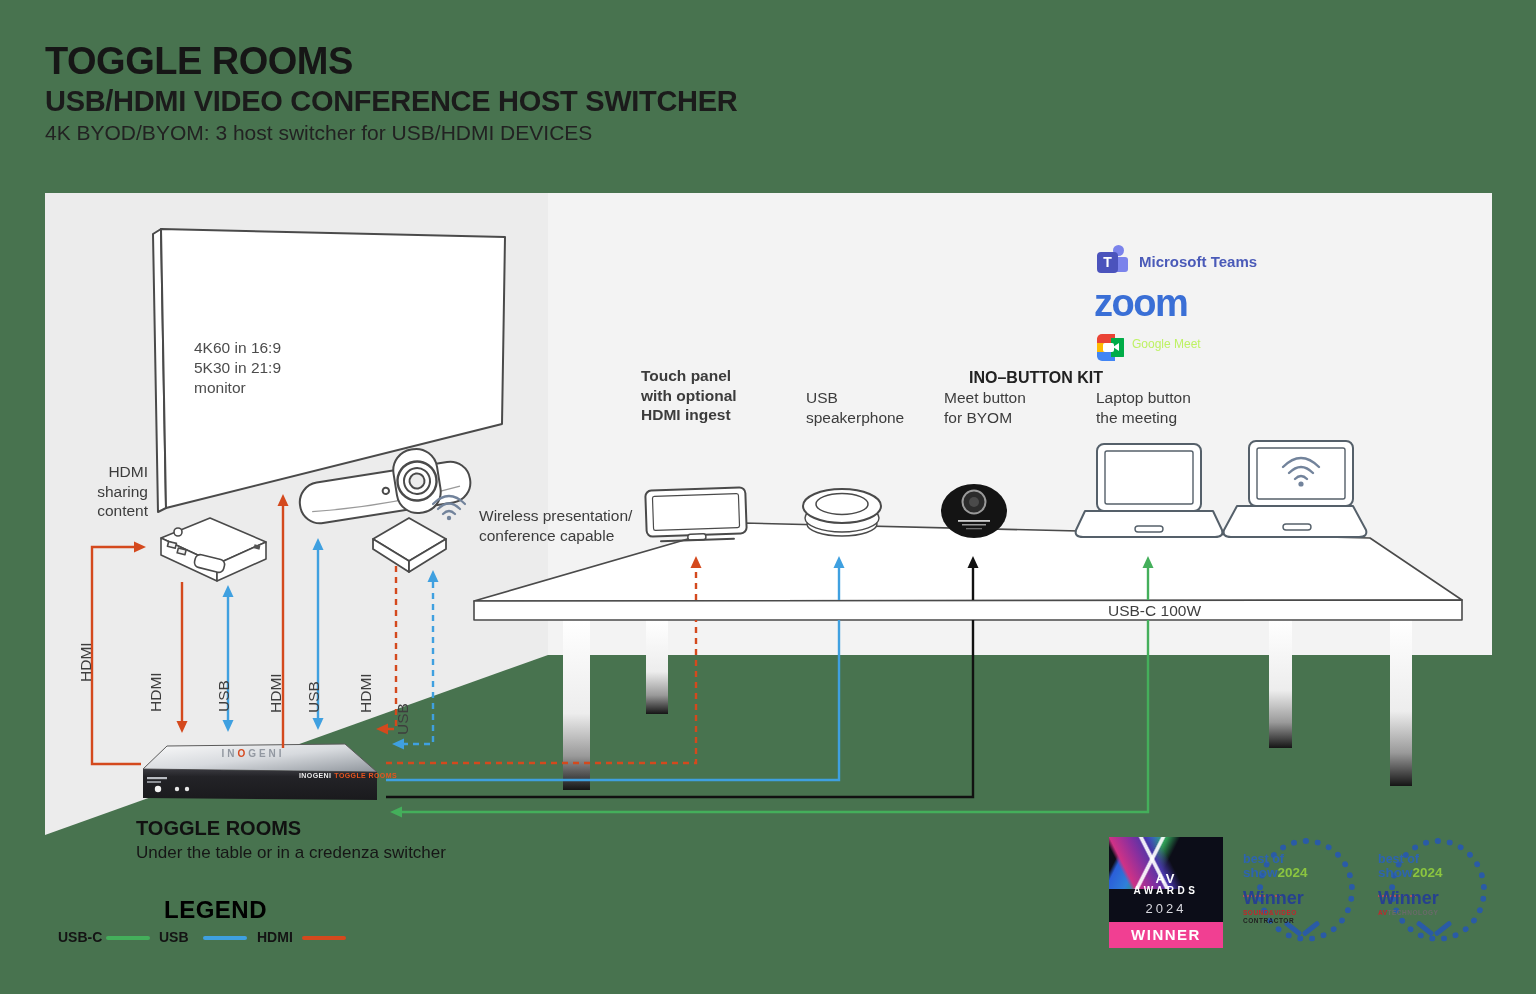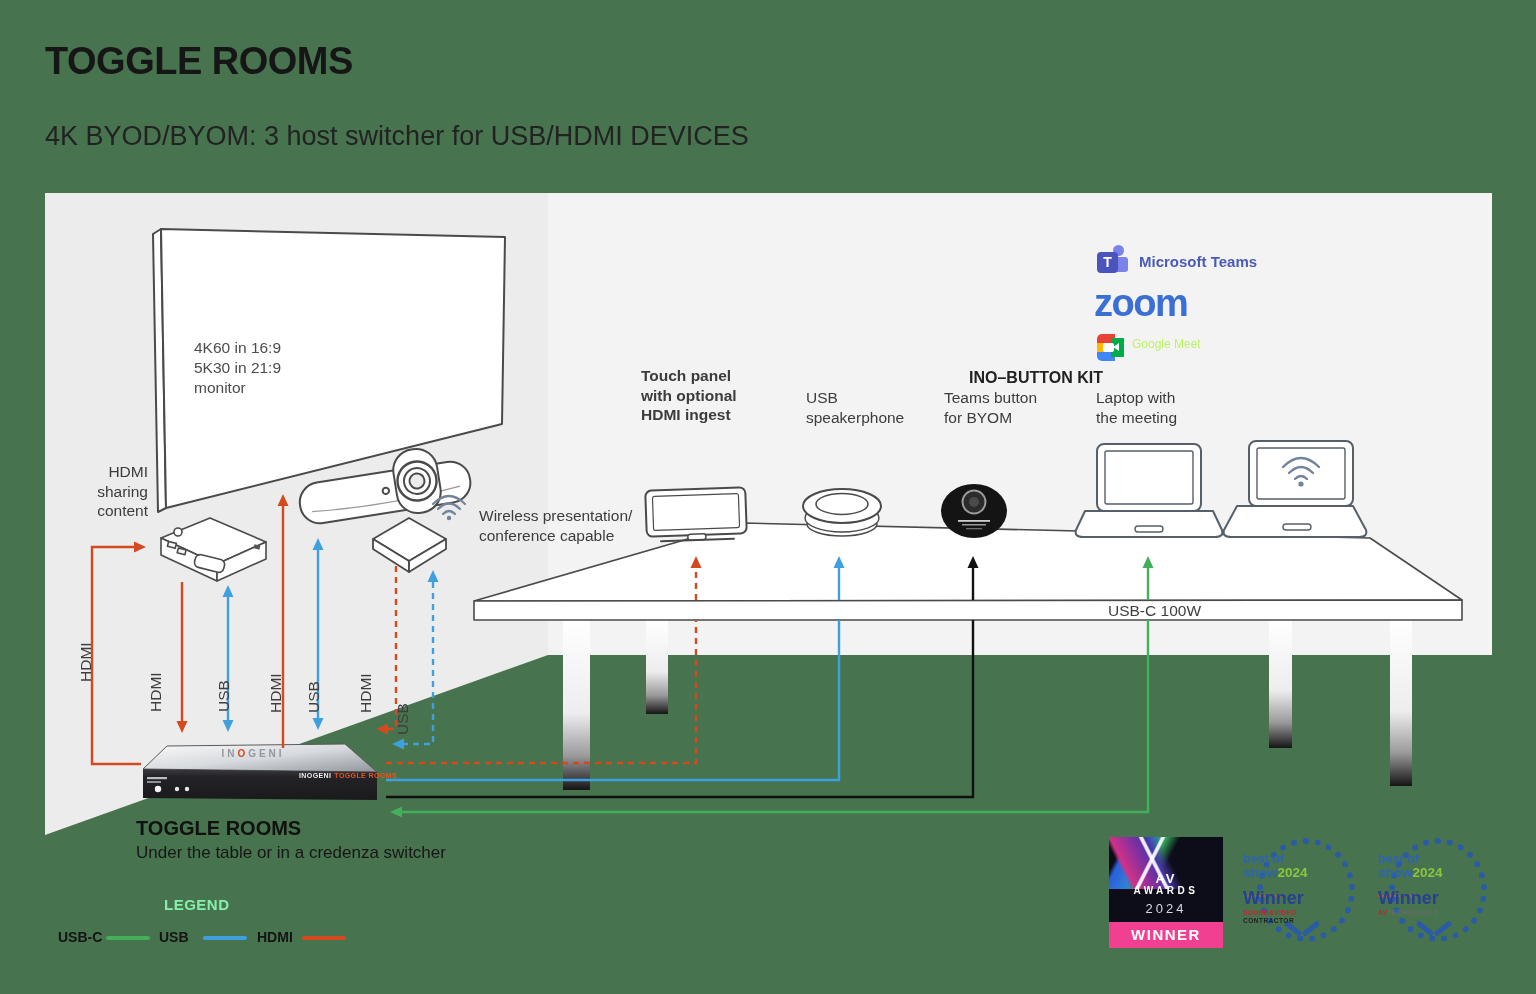--- a/index.html
+++ b/index.html
@@ -3,37 +3,37 @@
 <meta charset="utf-8">
 <style>
   html,body{margin:0;padding:0;background:#2f4a35;}
   #stage{position:relative;width:1536px;height:994px;background:#48734F;overflow:hidden;
          font-family:"Liberation Sans",sans-serif;color:#1d1d1d;}
   .svgwrap{position:absolute;left:0;top:0;width:1536px;height:994px;z-index:1;}
   .txt{position:absolute;z-index:2;white-space:nowrap;}
   
   .t1{left:45px;top:40px;font-size:38px;font-weight:800;letter-spacing:-.5px;color:#161616;}
   .t2{left:45px;top:85px;font-size:29px;font-weight:700;letter-spacing:-.3px;color:#1b1b1b;}
-  .t3{left:45px;top:121px;font-size:27px;font-weight:400;color:#222;}
+  .t3{left:45px;top:121px;font-size:21px;font-weight:400;color:#222;}
   
   .lbl{font-size:15.5px;line-height:19.5px;color:#3c3c3c;z-index:2;position:absolute;}
   .lbl.bold{font-weight:700;color:#222;}
   .mon{left:194px;top:338px;font-size:15.5px;line-height:20px;color:#4c4c4c;}
   .share{left:50px;top:462px;width:98px;text-align:right;}
   .vlabel{position:absolute;z-index:2;font-size:15.5px;color:#3e3e3e;white-space:nowrap;
           height:20px;line-height:20px;transform-origin:0 100%;transform:rotate(-90deg);}
   
   .inogeni-top{left:207px;top:748px;width:92px;text-align:center;font-size:10px;font-weight:800;
                letter-spacing:3px;color:#9298a1;z-index:2;}
   .inogeni-top .o{color:#d6491f;}
   .front-brand{left:299px;top:772px;font-size:7px;font-weight:700;letter-spacing:.4px;z-index:2;}
   .front-brand .w{color:#ececec;} .front-brand .r{color:#e8541e;margin-left:3px;}
   .cap1{left:136px;top:817px;font-size:20px;font-weight:800;color:#111;}
   .cap2{left:136px;top:843px;font-size:17px;color:#161616;}
-  .legendh{left:164px;top:896px;font-size:15px;font-weight:800;letter-spacing:.5px;color:#86efac;}
+  .legendh{left:164px;top:896px;font-size:24px;font-weight:800;letter-spacing:.5px;color:#000000;}
   .legit{font-size:14px;font-weight:700;color:#141414;top:929px;}
   .sw{top:936px;width:44px;height:4px;border-radius:2px;z-index:2;position:absolute;}
   
   .teams-txt{left:1139px;top:253px;font-size:15px;font-weight:600;color:#4A5AB8;}
   .zoom-txt{left:1094px;top:282px;font-size:38px;font-weight:800;letter-spacing:-1.5px;color:#3A6FD6;}
   .meet-txt{left:1132px;top:337px;font-size:12px;font-weight:500;color:#bef264;}
   .ticon{position:absolute;z-index:2;}
   .t-tile{position:absolute;left:0;top:7px;width:21px;height:21px;background:#4B53BC;border-radius:4px;
           color:#fff;font-size:14px;font-weight:800;text-align:center;line-height:21px;}
   .t-head{position:absolute;left:16px;top:0;width:11px;height:11px;background:#7B83EB;border-radius:50%;}
@@ -260,20 +260,21 @@
       <path d="M402,812 H1148 V620"></path>
       <path d="M1148,600 V568"></path>
     </g>
     <g fill="#44AF5B">
       <polygon points="390,812 402,806.5 402,817.5"></polygon>
       <polygon points="1148,556 1142.5,568 1153.5,568"></polygon>
     </g>
   </svg>
 
   <div class="txt t1">TOGGLE ROOMS</div>
+  <div class="txt t2">USB/HDMI VIDEO CONFERENCE HOST SWITCHER</div>
   <div class="txt t3">4K BYOD/BYOM: 3 host switcher for USB/HDMI DEVICES</div>
 
   <div class="txt mon">
     <div>4K60 in 16:9</div>
     <div>5K30 in 21:9</div>
     <div>monitor</div>
   </div>
 
   <div class="lbl share">
     <div>HDMI</div>
@@ -290,25 +291,25 @@
     <div>Touch panel</div>
     <div>with optional</div>
     <div>HDMI ingest</div>
   </div>
   <div class="lbl" style="left:806px;top:388px;">
     <div>USB</div>
     <div>speakerphone</div>
   </div>
   <div class="lbl bold" style="left:944px;top:368px;font-size:16px;margin-left:25px;">INO–BUTTON KIT</div>
   <div class="lbl" style="left:944px;top:388px;">
-    <div>Teams button</div>
+    <div>Meet button</div>
     <div>for BYOM</div>
   </div>
   <div class="lbl" style="left:1096px;top:388px;">
-    <div>Laptop with</div>
+    <div>Laptop button</div>
     <div>the meeting</div>
   </div>
   <div class="txt usbc100">USB-C 100W</div>
 
   <div class="vlabel" style="left:96px;top:662px;">HDMI</div>
   <div class="vlabel" style="left:166px;top:692px;">HDMI</div>
   <div class="vlabel" style="left:234px;top:692px;">USB</div>
   <div class="vlabel" style="left:286px;top:693px;">HDMI</div>
   <div class="vlabel" style="left:324px;top:693px;">USB</div>
   <div class="vlabel" style="left:376px;top:693px;">HDMI</div>

